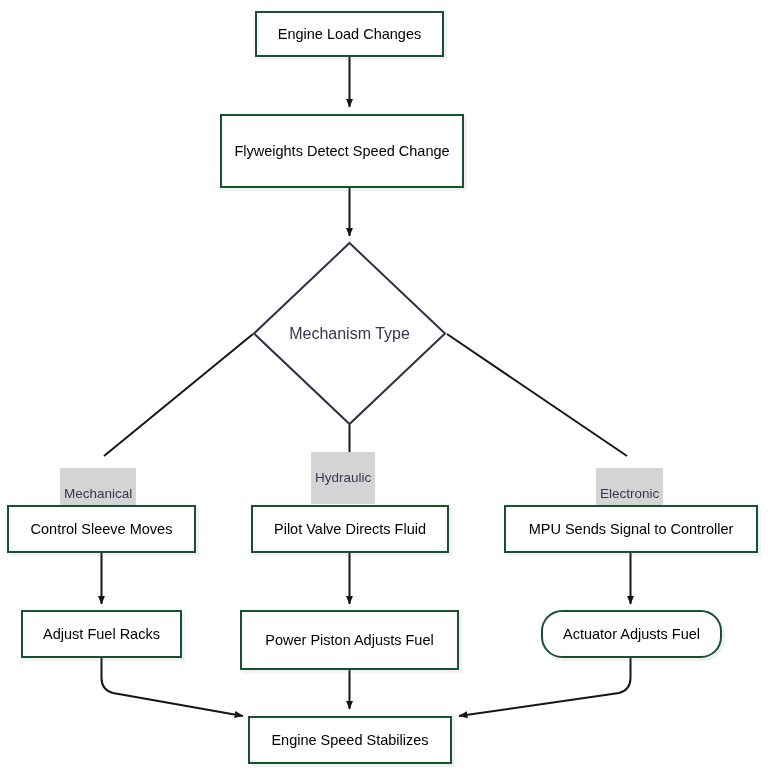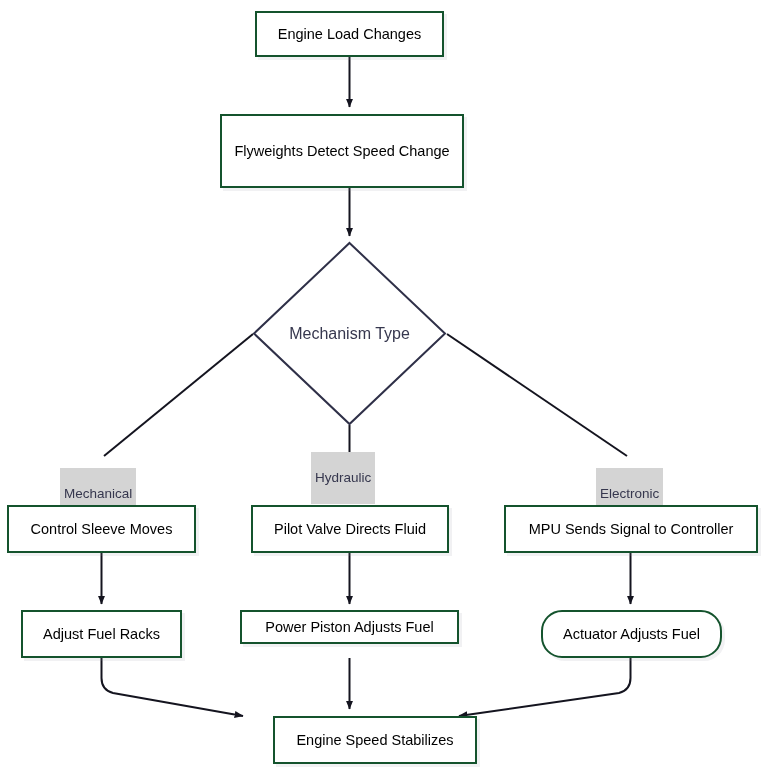--- a/index.html
+++ b/index.html
@@ -139,25 +139,25 @@
   </div>
 
   <div class="node" style="left:504px; top:505px; width:254px; height:48px;">
     <span>MPU Sends Signal to Controller</span>
   </div>
 
   <div class="node" style="left:21px; top:610px; width:161px; height:48px;">
     <span>Adjust Fuel Racks</span>
   </div>
 
-  <div class="node" style="left:240px; top:610px; width:219px; height:34px;align-items:center;">
+  <div class="node" style="left:240px; top:610px; width:219px; height:60px;align-items:center;">
     <span>Power Piston Adjusts Fuel</span>
   </div>
 
   <div class="node" style="left:541px; top:610px; width:181px; height:48px;border-radius:21px;">
     <span>Actuator Adjusts Fuel</span>
   </div>
 
-  <div class="node" style="left:248px; top:716px; width:204px; height:48px;margin-left:25px;">
+  <div class="node" style="left:248px; top:716px; width:204px; height:48px;">
     <span>Engine Speed Stabilizes</span>
   </div>
 
 </div>
 
 </body></html>

